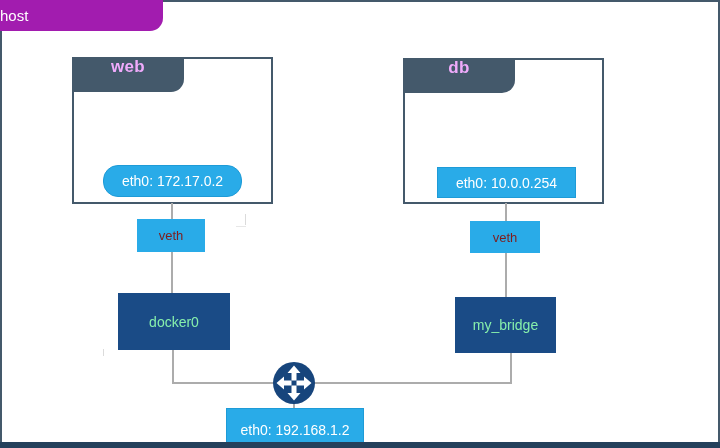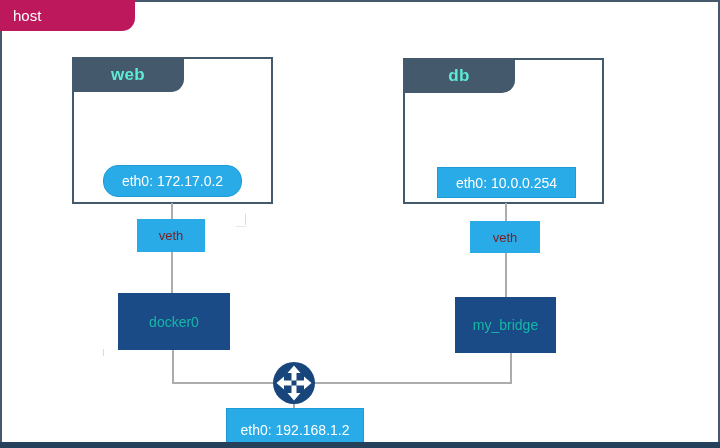--- a/index.html
+++ b/index.html
@@ -4,50 +4,50 @@
 <style>
   html,body{margin:0;padding:0;background:#fff;}
   .canvas{
     position:relative;width:720px;height:448px;background:#ffffff;
     font-family:"Liberation Sans","DejaVu Sans",sans-serif;overflow:hidden;
   }
   
   .host-border{position:absolute;inset:0;border:2px solid #44596B;border-bottom:none;pointer-events:none;}
   .bottom-bar{position:absolute;left:0;right:0;bottom:0;height:6px;background:#24405B;}
   .host-tab{
-    position:absolute;left:0;top:0;width:135px;height:31px;background:#be185d;
+    position:absolute;left:0;top:0;width:163px;height:31px;background:#a21caf;
     border-bottom-right-radius:13px;color:#fff;display:flex;align-items:center;
-    padding-left:13px;font-size:15px;box-sizing:border-box;
+    font-size:15px;box-sizing:border-box;
   }
   
   .cbox{position:absolute;background:#fff;border:2px solid #44596B;box-sizing:border-box;}
   .cbox-web{left:72px;top:57px;width:201px;height:147px;}
   .cbox-db{left:403px;top:58px;width:201px;height:146px;}
   .ctab{
     position:absolute;left:-2px;top:-2px;width:112px;height:35px;background:#44596B;
-    border-bottom-right-radius:13px;color:#5eead4;display:flex;align-items:center;justify-content:center;
+    border-bottom-right-radius:13px;color:#f0abfc;display:flex;justify-content:center;
     font-size:17px;font-weight:600;letter-spacing:.3px;
   }
   
   .ip{
     position:absolute;background:#29ABE8;border:1px solid #1E9BD7;color:#fff;
     display:flex;align-items:center;justify-content:center;font-size:14px;box-sizing:border-box;
   }
   .ip-web{left:103px;top:165px;width:139px;height:32px;border-radius:15px;}
   .ip-db{left:437px;top:167px;width:139px;height:31px;}
   .ip-host{left:226px;top:408px;width:138px;height:43px;}
   .veth{
     position:absolute;background:#29ABE8;color:#7f1d1d;display:flex;align-items:center;justify-content:center;
     font-size:13px;box-sizing:border-box;
   }
   .veth-left{left:137px;top:219px;width:68px;height:33px;}
   .veth-right{left:470px;top:221px;width:70px;height:32px;}
   
   .bridge{
-    position:absolute;background:#1A4B86;color:#14b8a6;display:flex;align-items:center;justify-content:center;
+    position:absolute;background:#1A4B86;color:#86efac;display:flex;align-items:center;justify-content:center;
     font-size:14px;box-sizing:border-box;
   }
   .bridge-docker0{left:118px;top:293px;width:112px;height:57px;}
   .bridge-my{left:455px;top:297px;width:101px;height:56px;}
   
   .line{position:absolute;background:#ACACAC;}
   .l-web-veth{left:171px;top:203px;width:2px;height:16px;}
   .l-veth-docker{left:171px;top:252px;width:2px;height:41px;}
   .l-docker-h{left:172px;top:350px;width:2px;height:33px;}
   .l-horizontal{left:172px;top:382px;width:340px;height:2px;}

